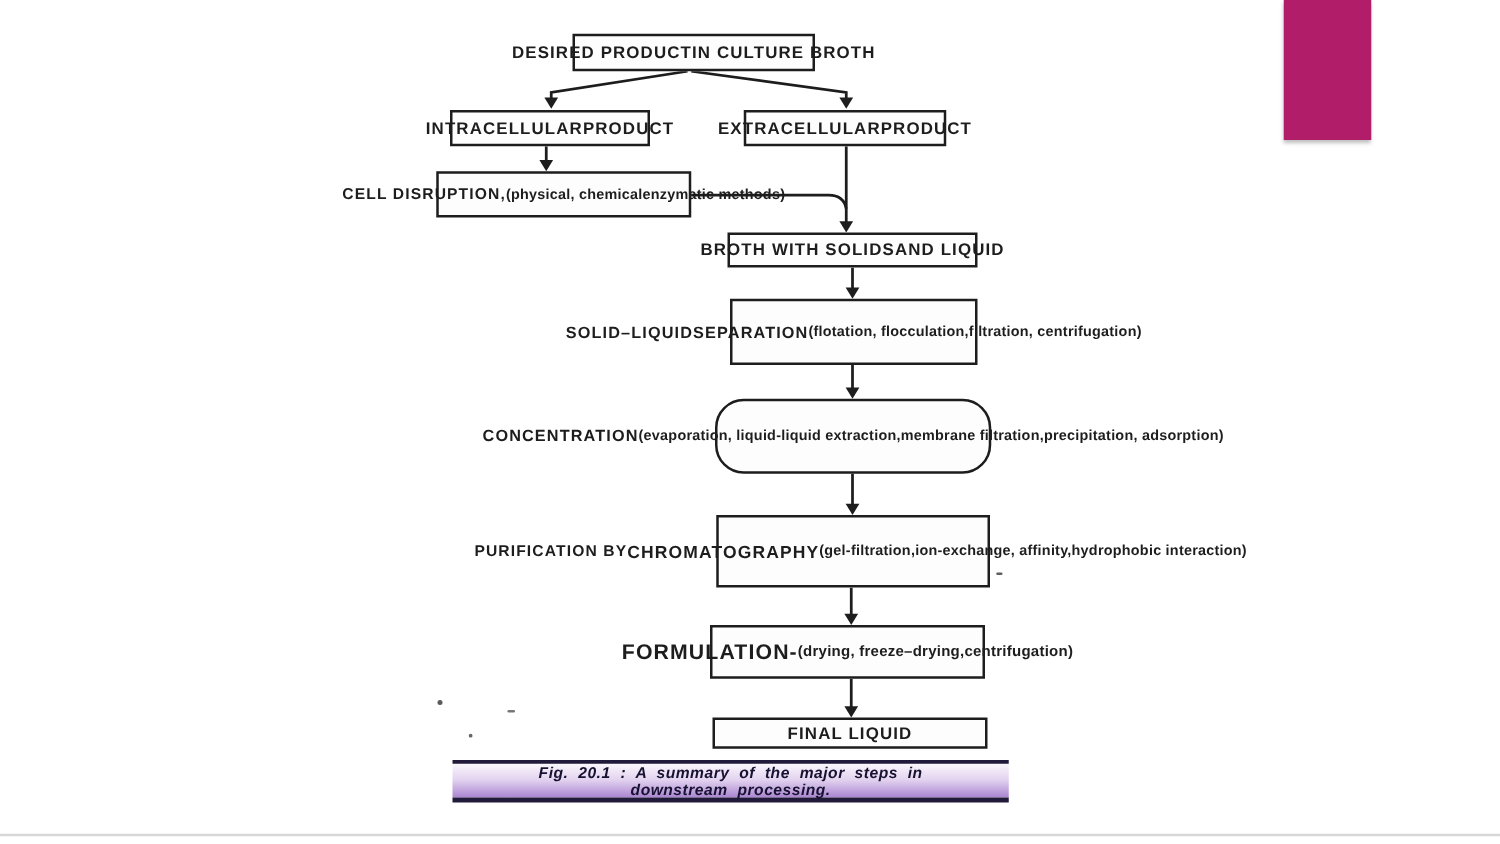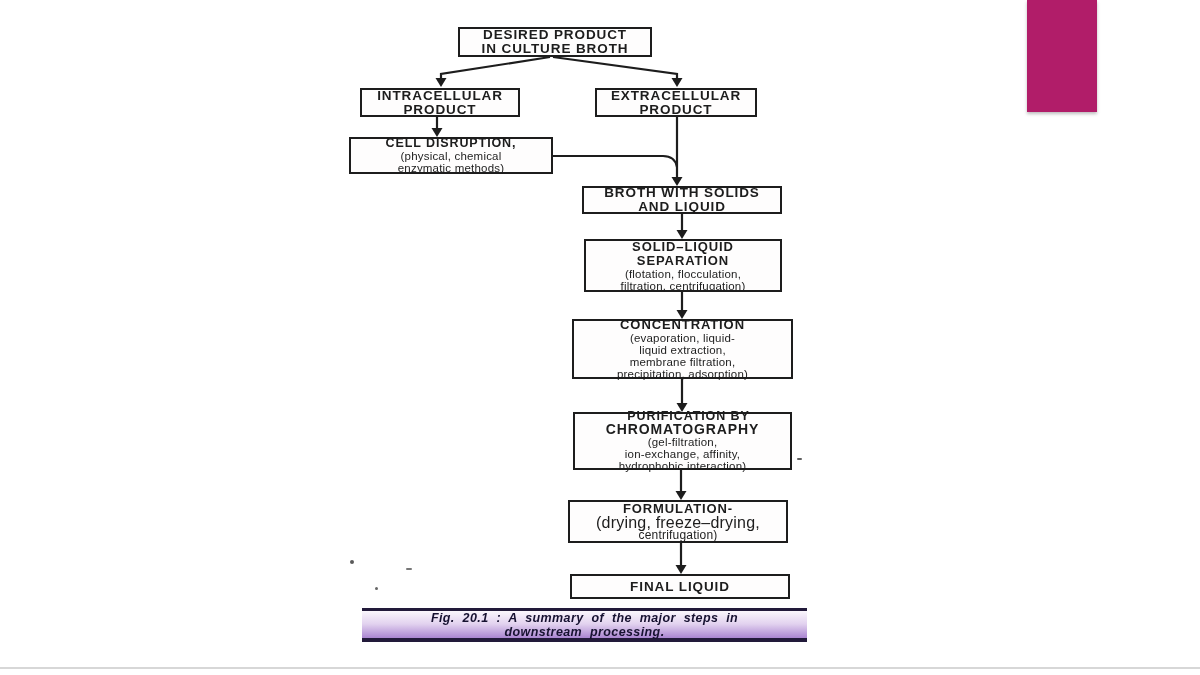--- a/index.html
+++ b/index.html
@@ -18,25 +18,25 @@
   }
   .accent{
     position:absolute;left:1027px;top:0;width:70px;height:112px;
     background:var(--accent);box-shadow:0 2px 3px rgba(110,110,110,.45);
   }
   svg.connectors{position:absolute;left:0;top:0;width:1200px;height:675px;}
   svg.connectors path{stroke:var(--ink);stroke-width:2.2;fill:none;}
   svg.connectors polygon{fill:var(--ink);stroke:none;}
   .box{
     position:absolute;background:#fefdfd;border:2px solid var(--ink);
-    display:flex;flex-direction:column;align-items:center;justify-content:center;
+    display:flex;flex-direction:row;align-items:center;justify-content:center;
     text-align:center;color:var(--ink);box-sizing:border-box;
   }
   .box .t{font-weight:700;font-size:13.5px;line-height:14px;letter-spacing:.9px;white-space:nowrap;}
-  .box .d{font-weight:400;font-size:11.5px;line-height:12px;letter-spacing:.2px;white-space:nowrap;}
+  .box .d{font-weight:700;font-size:11.5px;line-height:12px;letter-spacing:.2px;white-space:nowrap;}
   .caption-bar{
     position:absolute;left:345px;top:608px;width:445px;height:34px;box-sizing:border-box;
     border-top:3px solid var(--captionBorder);border-bottom:4px solid var(--captionBorder);
     background:linear-gradient(to bottom,var(--captionGradTop) 0%,var(--captionGradMid) 48%,var(--captionGradBottom) 100%);
     display:flex;flex-direction:column;align-items:center;justify-content:center;margin-left:17px;
   }
   .caption-bar span{
     font-style:italic;font-weight:700;font-size:12.5px;line-height:14px;
     color:var(--captionText);letter-spacing:.4px;word-spacing:4px;white-space:nowrap;
   }
@@ -98,39 +98,39 @@
     <span class="t">AND LIQUID</span>
   </div>
 
   <div class="box" style="left:584px;top:239px;width:198px;height:53px;">
     <span class="t" style="font-size:13px;">SOLID–LIQUID</span>
     <span class="t" style="font-size:13px;">SEPARATION</span>
     <span class="d">(flotation, flocculation,</span>
     <span class="d">filtration, centrifugation)</span>
   </div>
 
-  <div class="box" style="left:572px;top:319px;width:221px;height:60px;">
+  <div class="box" style="left:572px;top:319px;width:221px;height:60px;border-radius:23px;">
     <span class="t" style="font-size:13px;">CONCENTRATION</span>
     <span class="d">(evaporation, liquid-</span>
     <span class="d">liquid extraction,</span>
     <span class="d">membrane filtration,</span>
     <span class="d">precipitation, adsorption)</span>
   </div>
 
   <div class="box" style="left:573px;top:412px;width:219px;height:58px;">
     <span class="t" style="font-size:12.5px;line-height:13px;margin-left:12px;">PURIFICATION BY</span>
     <span class="t" style="font-size:14px;line-height:13px;">CHROMATOGRAPHY</span>
     <span class="d">(gel-filtration,</span>
     <span class="d">ion-exchange, affinity,</span>
     <span class="d">hydrophobic interaction)</span>
   </div>
 
   <div class="box" style="left:568px;top:500px;width:220px;height:43px;">
-    <span class="t" style="font-size:13px;">FORMULATION-</span>
-    <span class="d" style="font-size:16px;line-height:13px;">(drying, freeze–drying,</span>
+    <span class="t" style="font-size:17px;">FORMULATION-</span>
+    <span class="d" style="font-size:12px;line-height:13px;">(drying, freeze–drying,</span>
     <span class="d" style="font-size:12px;line-height:13px;">centrifugation)</span>
   </div>
 
   <div class="box" style="left:570px;top:574px;width:220px;height:25px;">
     <span class="t">FINAL LIQUID</span>
   </div>
 
   <div class="caption-bar">
     <span>Fig. 20.1 : A summary of the major steps in</span>
     <span>downstream processing.</span>

